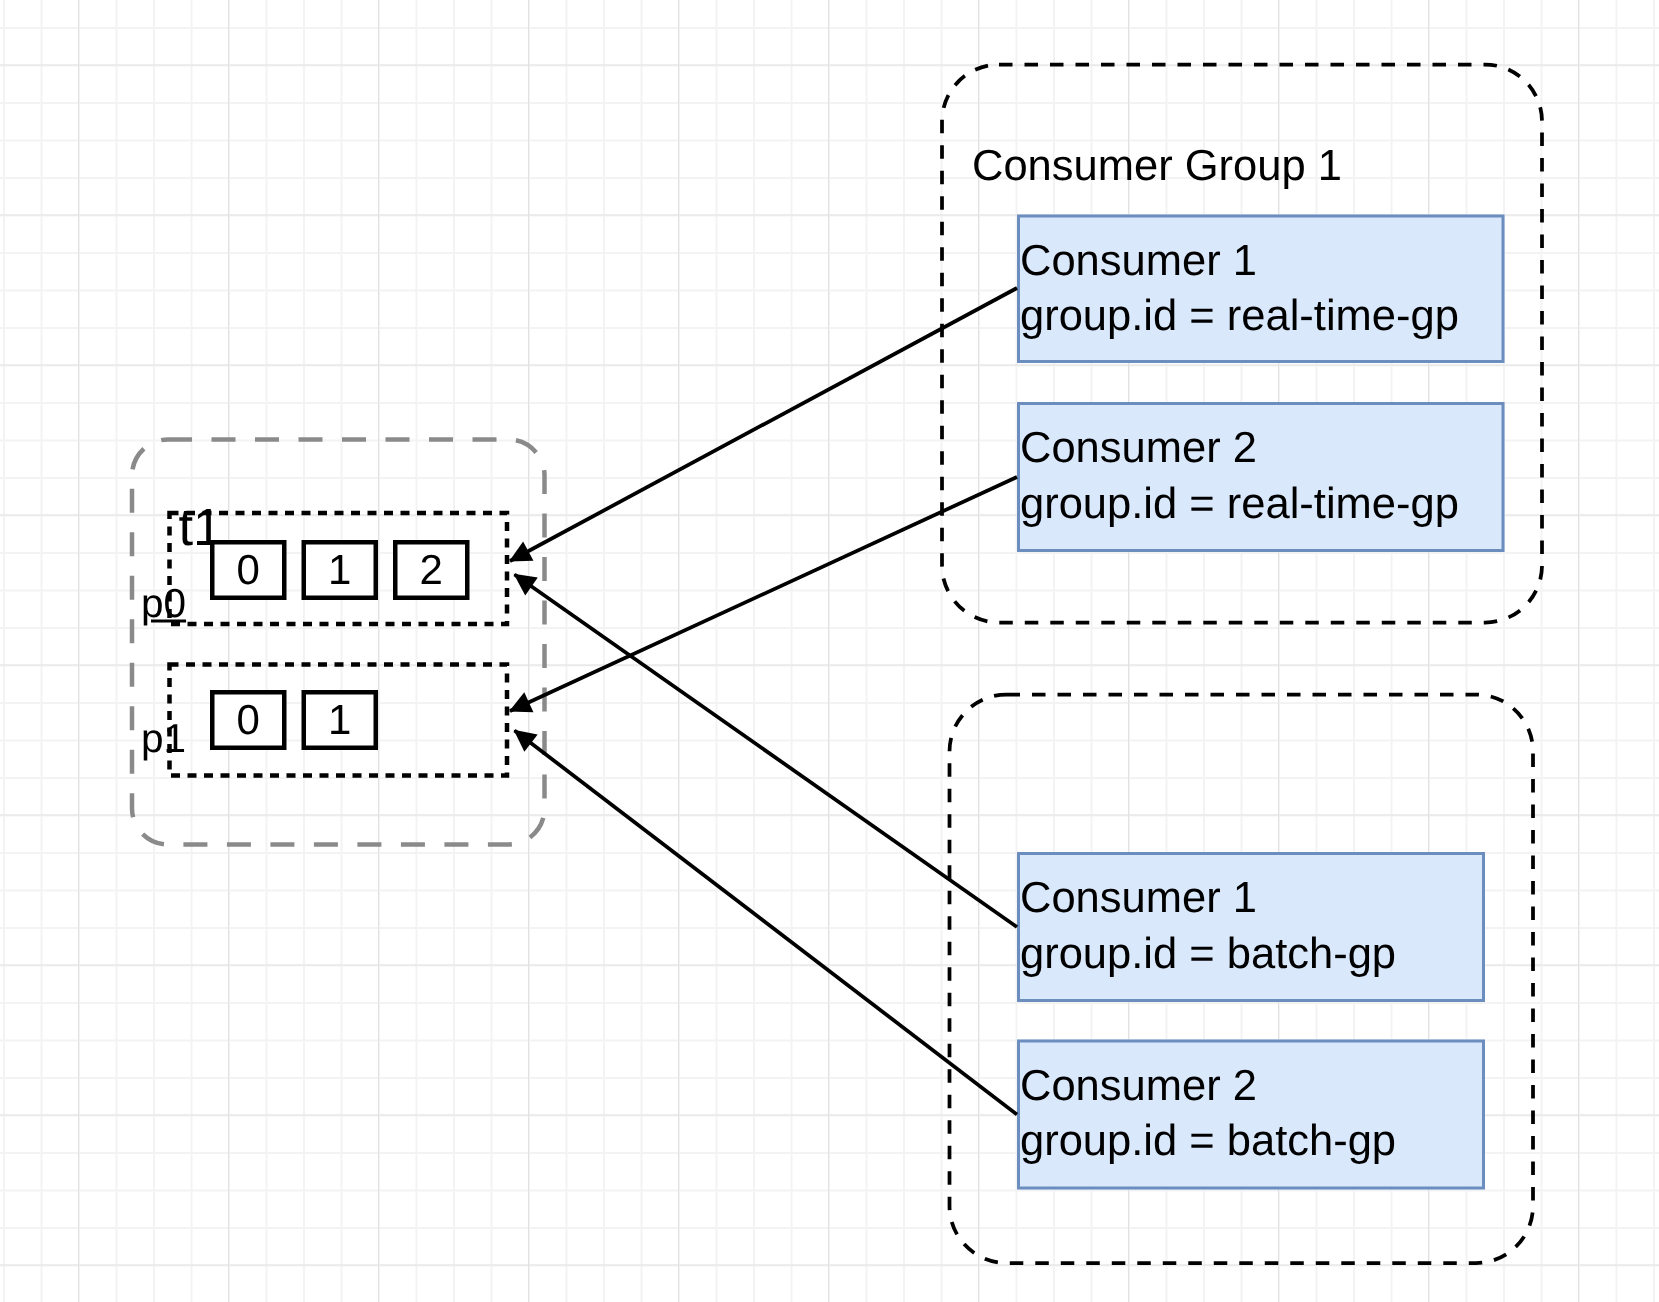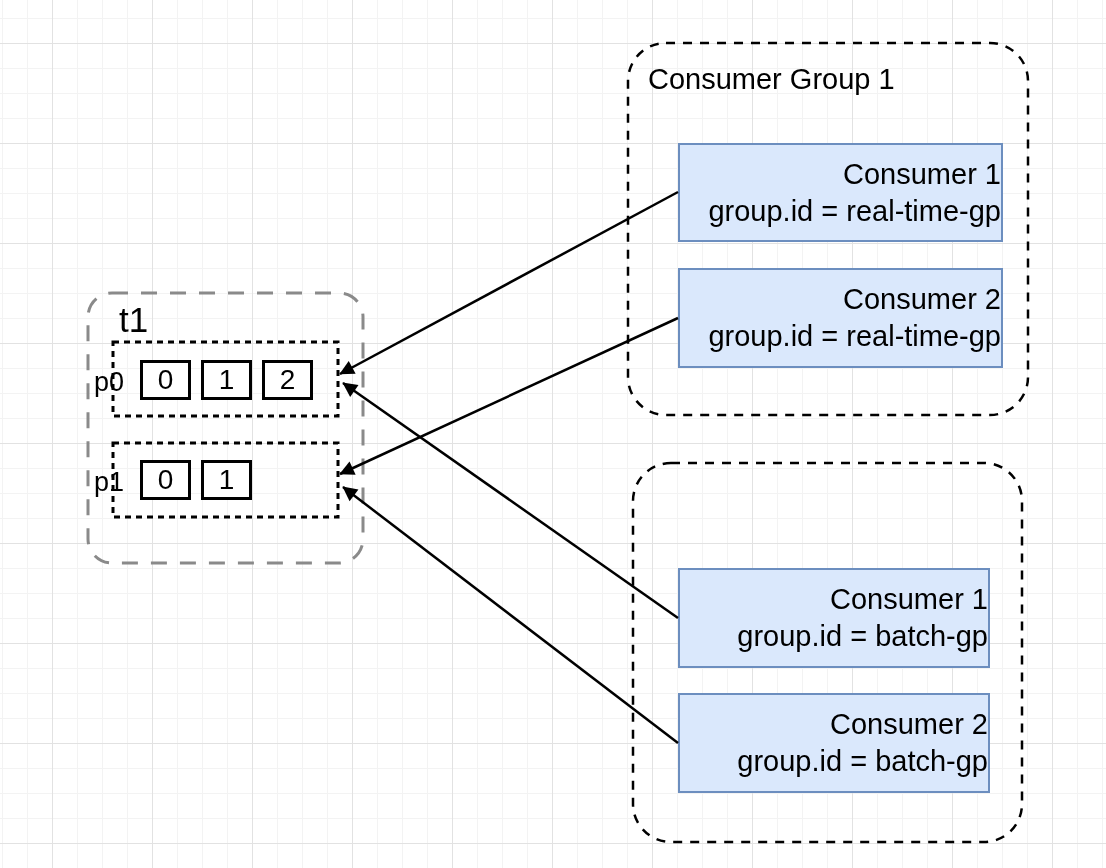--- a/index.html
+++ b/index.html
@@ -16,46 +16,46 @@
       linear-gradient(90deg, #e2e2e2 1px, transparent 1px),
       linear-gradient(#f3f3f3 1px, transparent 1px),
       linear-gradient(90deg, #f3f3f3 1px, transparent 1px);
     background-size: 100px 100px, 100px 100px, 25px 25px, 25px 25px;
     background-position: 0px 43px, 52px 0px, 0px 18px, 2px 0px;
   }
   svg.layer { position: absolute; left: 0; top: 0; width: 1106px; height: 868px; }
   .shapes { z-index: 1; }
   .arrows { z-index: 3; pointer-events: none; }
 
-  .label { position: absolute; z-index: 2; white-space: nowrap; }
+  .label { position: absolute; z-index: 2; white-space: nowrap; margin-top: 32px; }
   .topic-label   { left: 119px; top: 304px; font-size: 35px; line-height: 32px; }
   .p-label       { font-size: 27px; line-height: 30px; }
-  .p0-label      { left: 94px;  top: 367px; }
-  .p1-label      { left: 94px;  top: 467px; text-align: center; }
+  .p0-label      { left: 94px;  top: 355px; text-decoration: underline; }
+  .p1-label      { left: 94px;  top: 445px; text-align: center; }
   .group-title   { font-size: 29px; line-height: 32px; }
   .g1-title      { left: 648px; top: 63px;  }
   .g2-title      { left: 663px; top: 488px; }
 
   .cell {
     position: absolute; z-index: 2;
     width: 51px; height: 40px; box-sizing: border-box;
     background: #ffffff; border: 3px solid #000000;
     display: flex; align-items: center; justify-content: center;
     font-size: 28px;
   }
   .c-p0-0 { left: 140px; top: 360px; }
   .c-p0-1 { left: 201px; top: 360px; }
   .c-p0-2 { left: 262px; top: 360px; }
   .c-p1-0 { left: 140px; top: 460px; }
   .c-p1-1 { left: 201px; top: 460px; }
 
   .consumer-card {
     position: absolute; z-index: 2; box-sizing: border-box;
     background: #dae8fc; border: 2px solid #6c8ebf;
-    display: flex; flex-direction: column; align-items: flex-end; justify-content: center;
+    display: flex; flex-direction: column; align-items: flex-start; justify-content: center;
     font-size: 29px; line-height: 37px; text-align: center;
   }
   .card-g1c1 { left: 678px; top: 143px; width: 325px; height: 99px;  }
   .card-g1c2 { left: 678px; top: 268px; width: 325px; height: 100px; }
   .card-g2c1 { left: 678px; top: 568px; width: 312px; height: 100px; }
   .card-g2c2 { left: 678px; top: 693px; width: 312px; height: 100px; }
 </style>
 </head>
 <body>
 

